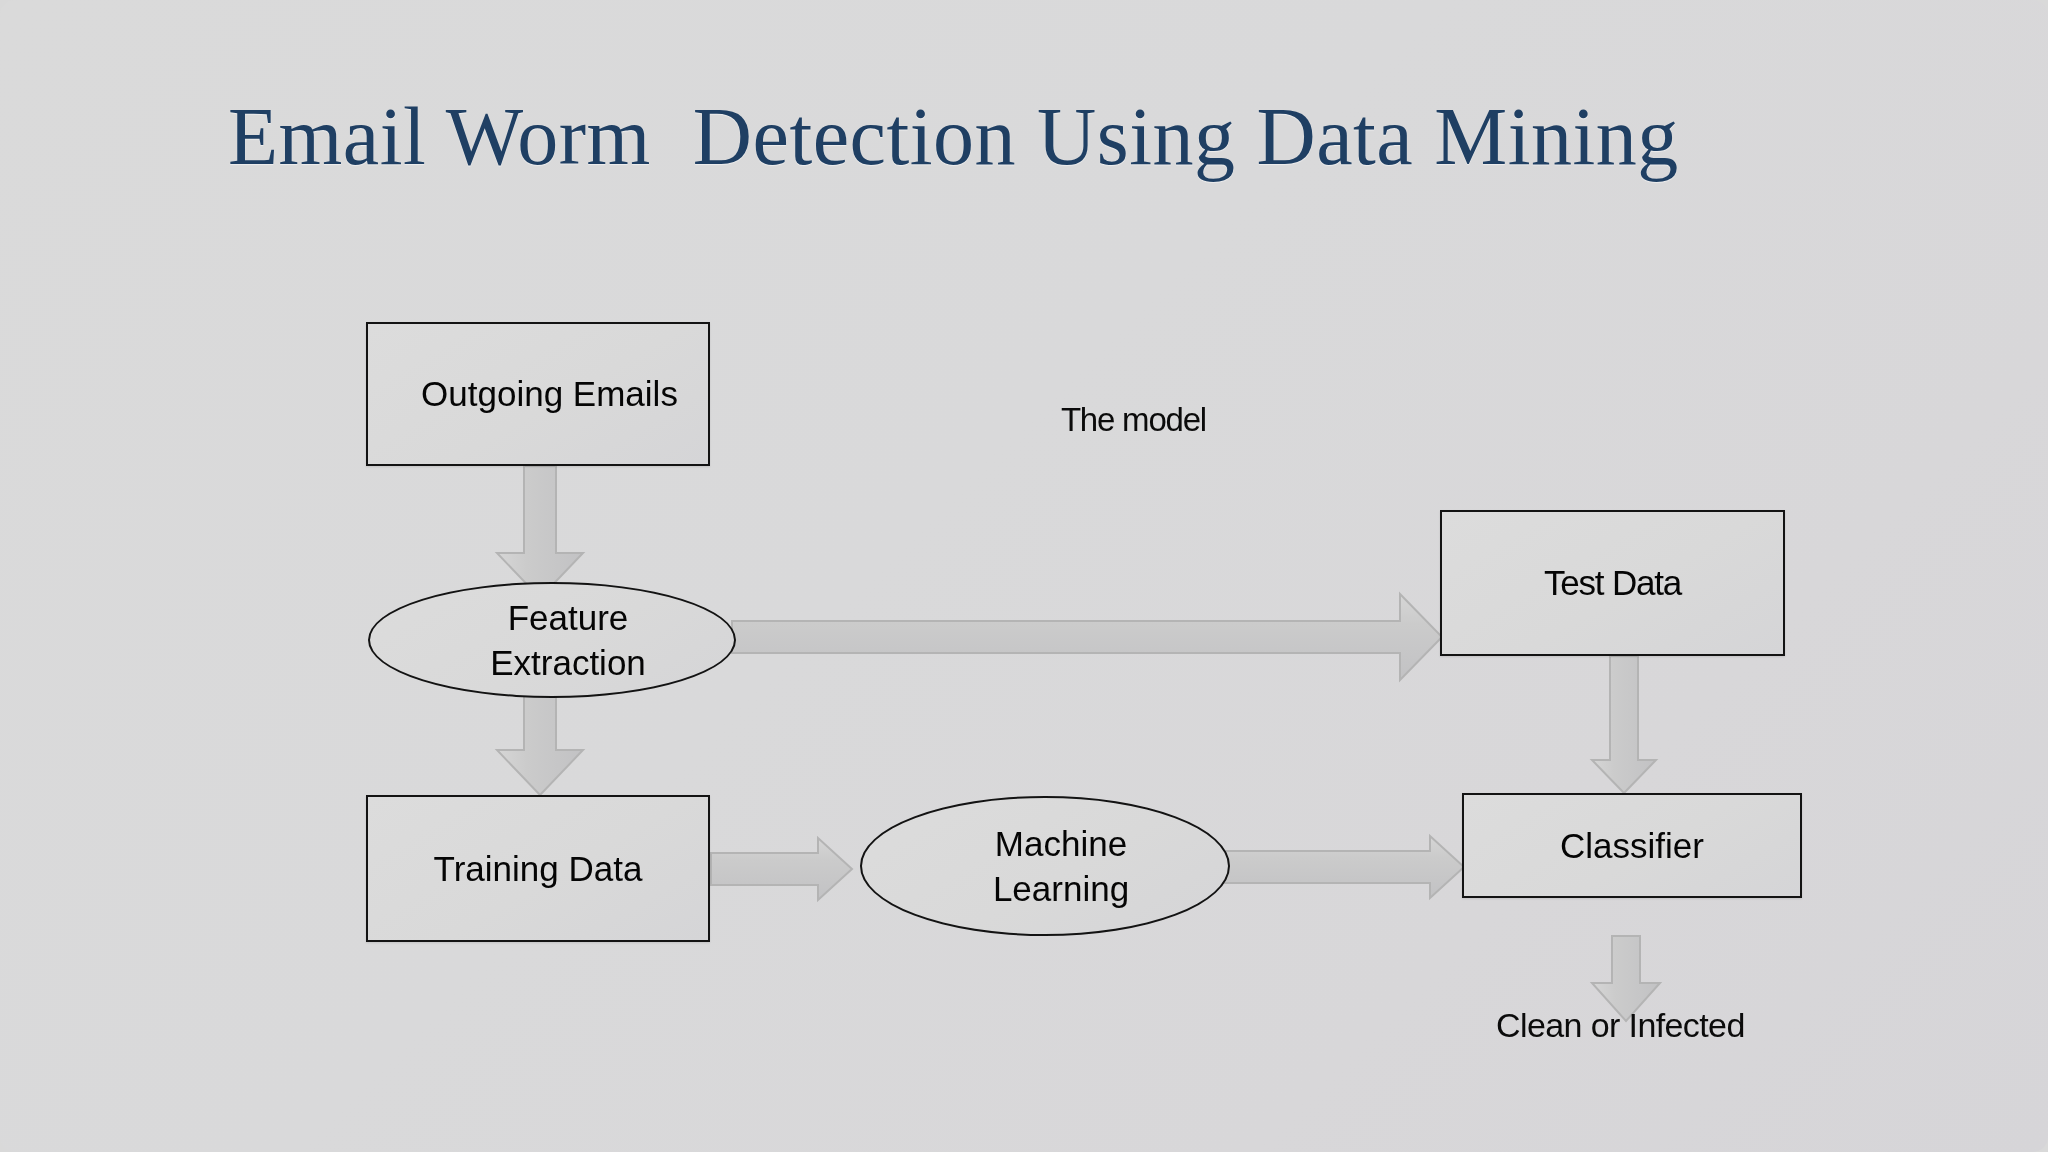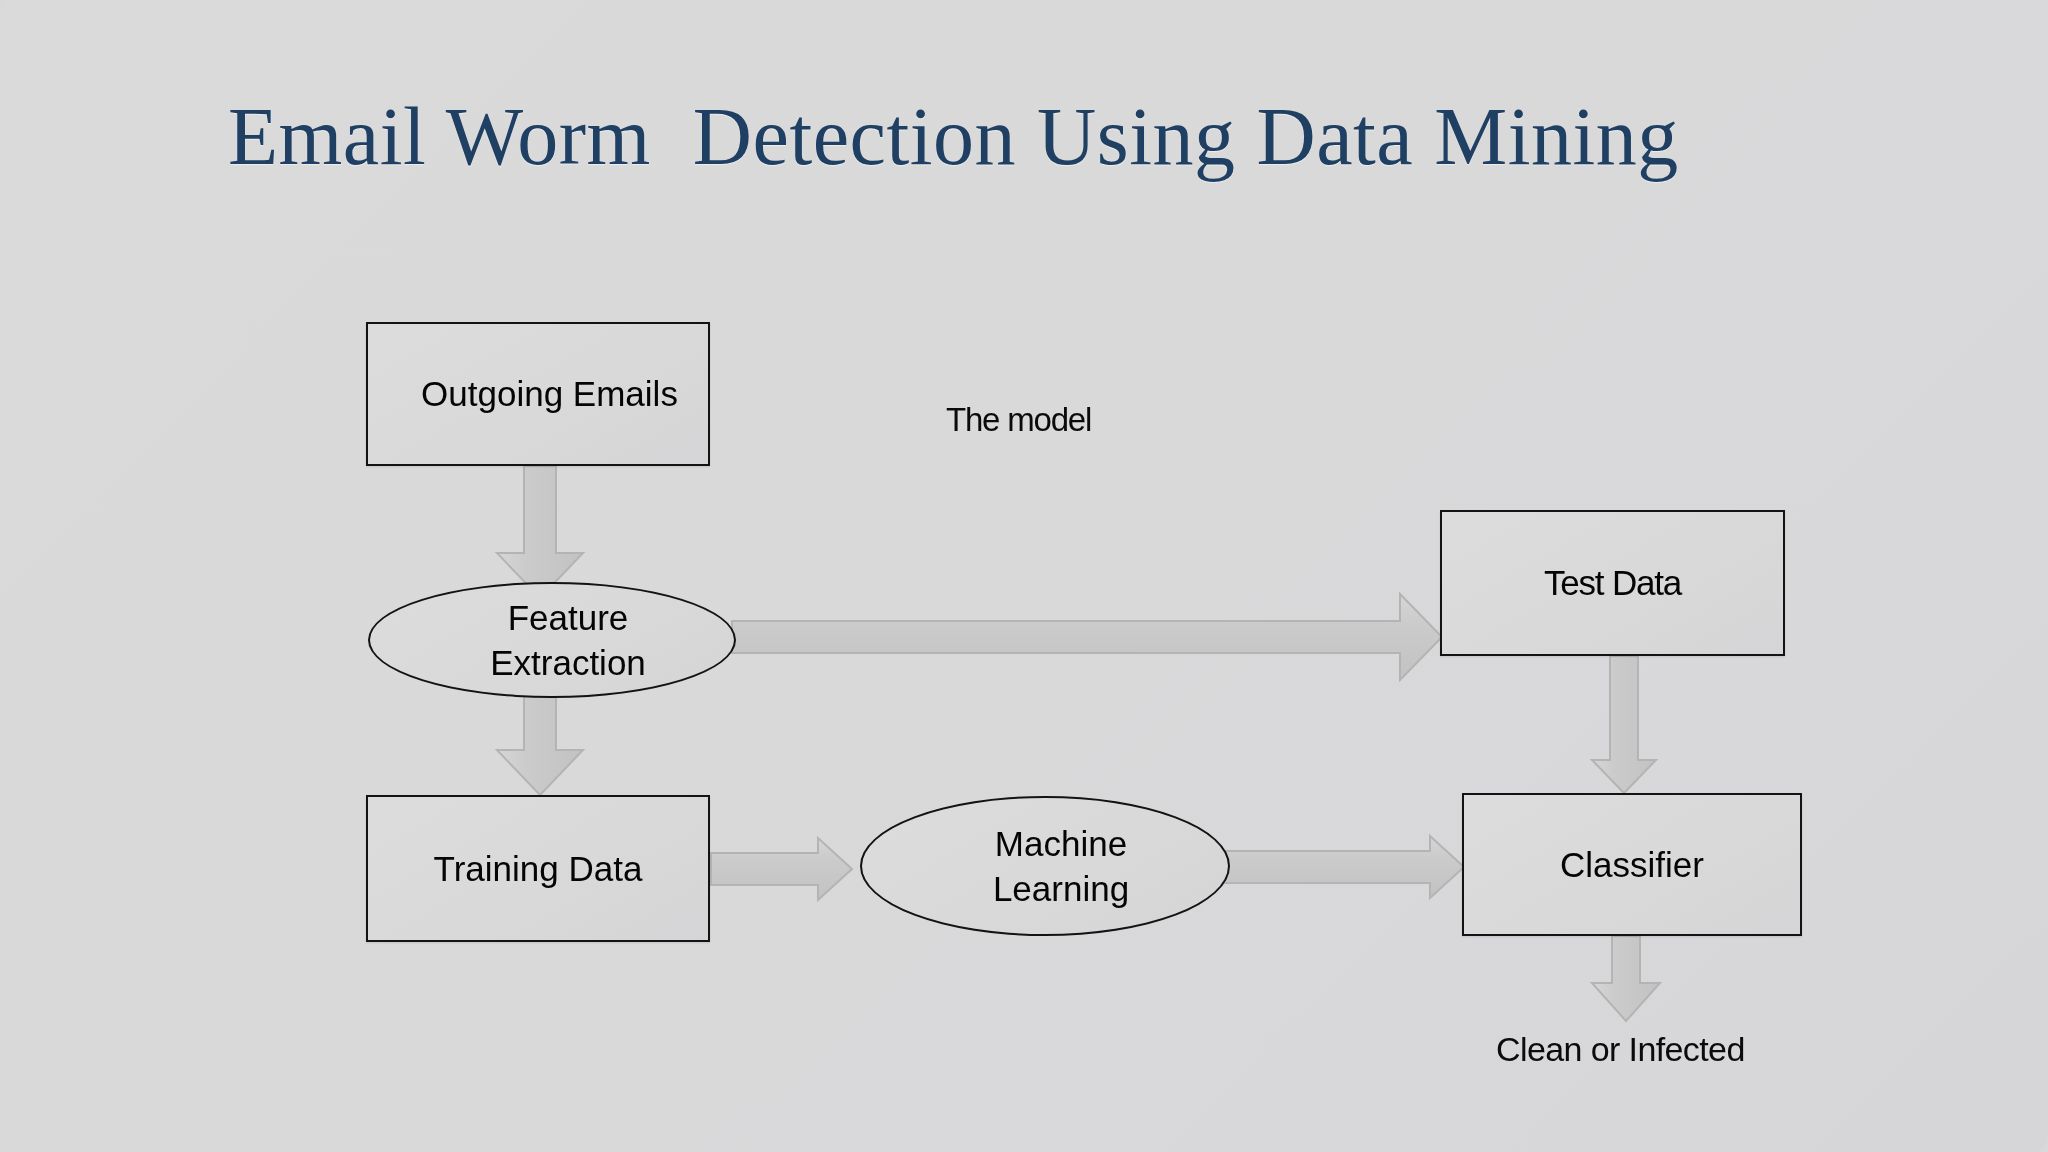--- a/index.html
+++ b/index.html
@@ -88,20 +88,21 @@
   #arrow-layer {
     position: absolute;
     left: 0;
     top: 0;
     width: 2048px;
     height: 1152px;
     pointer-events: none;
   }
   .tight {
     letter-spacing: -1.2px;
+    text-align: right;
   }
 </style>
 </head>
 <body>
 
 <div id="slide">
 
   <div id="slide-title">Email Worm  Detection Using Data Mining</div>
 
   <svg id="arrow-layer" viewBox="0 0 2048 1152" width="2048" height="1152">
@@ -164,19 +165,19 @@
 
   <div class="rect-node" style="left:366px; top:795px; width:344px; height:147px;">
     <span class="txt">Training Data</span>
   </div>
 
   <div class="ellipse-node" style="left:860px; top:796px; width:370px; height:140px;">
     <span class="txt">Machine
 Learning</span>
   </div>
 
-  <div class="rect-node" style="left:1462px; top:793px; width:340px; height:143px;">
+  <div class="rect-node" style="left:1462px; top:793px; width:340px; height:105px;">
     <span class="txt">Classifier</span>
   </div>
 
-  <div class="plain-text" style="left:1496px; top:1005px; width:300px; font-size:34px;margin-top:24px;">Clean or Infected</div>
+  <div class="plain-text" style="left:1496px; top:1005px; width:300px; font-size:34px;">Clean or Infected</div>
 
 </div>
 
 </body></html>

